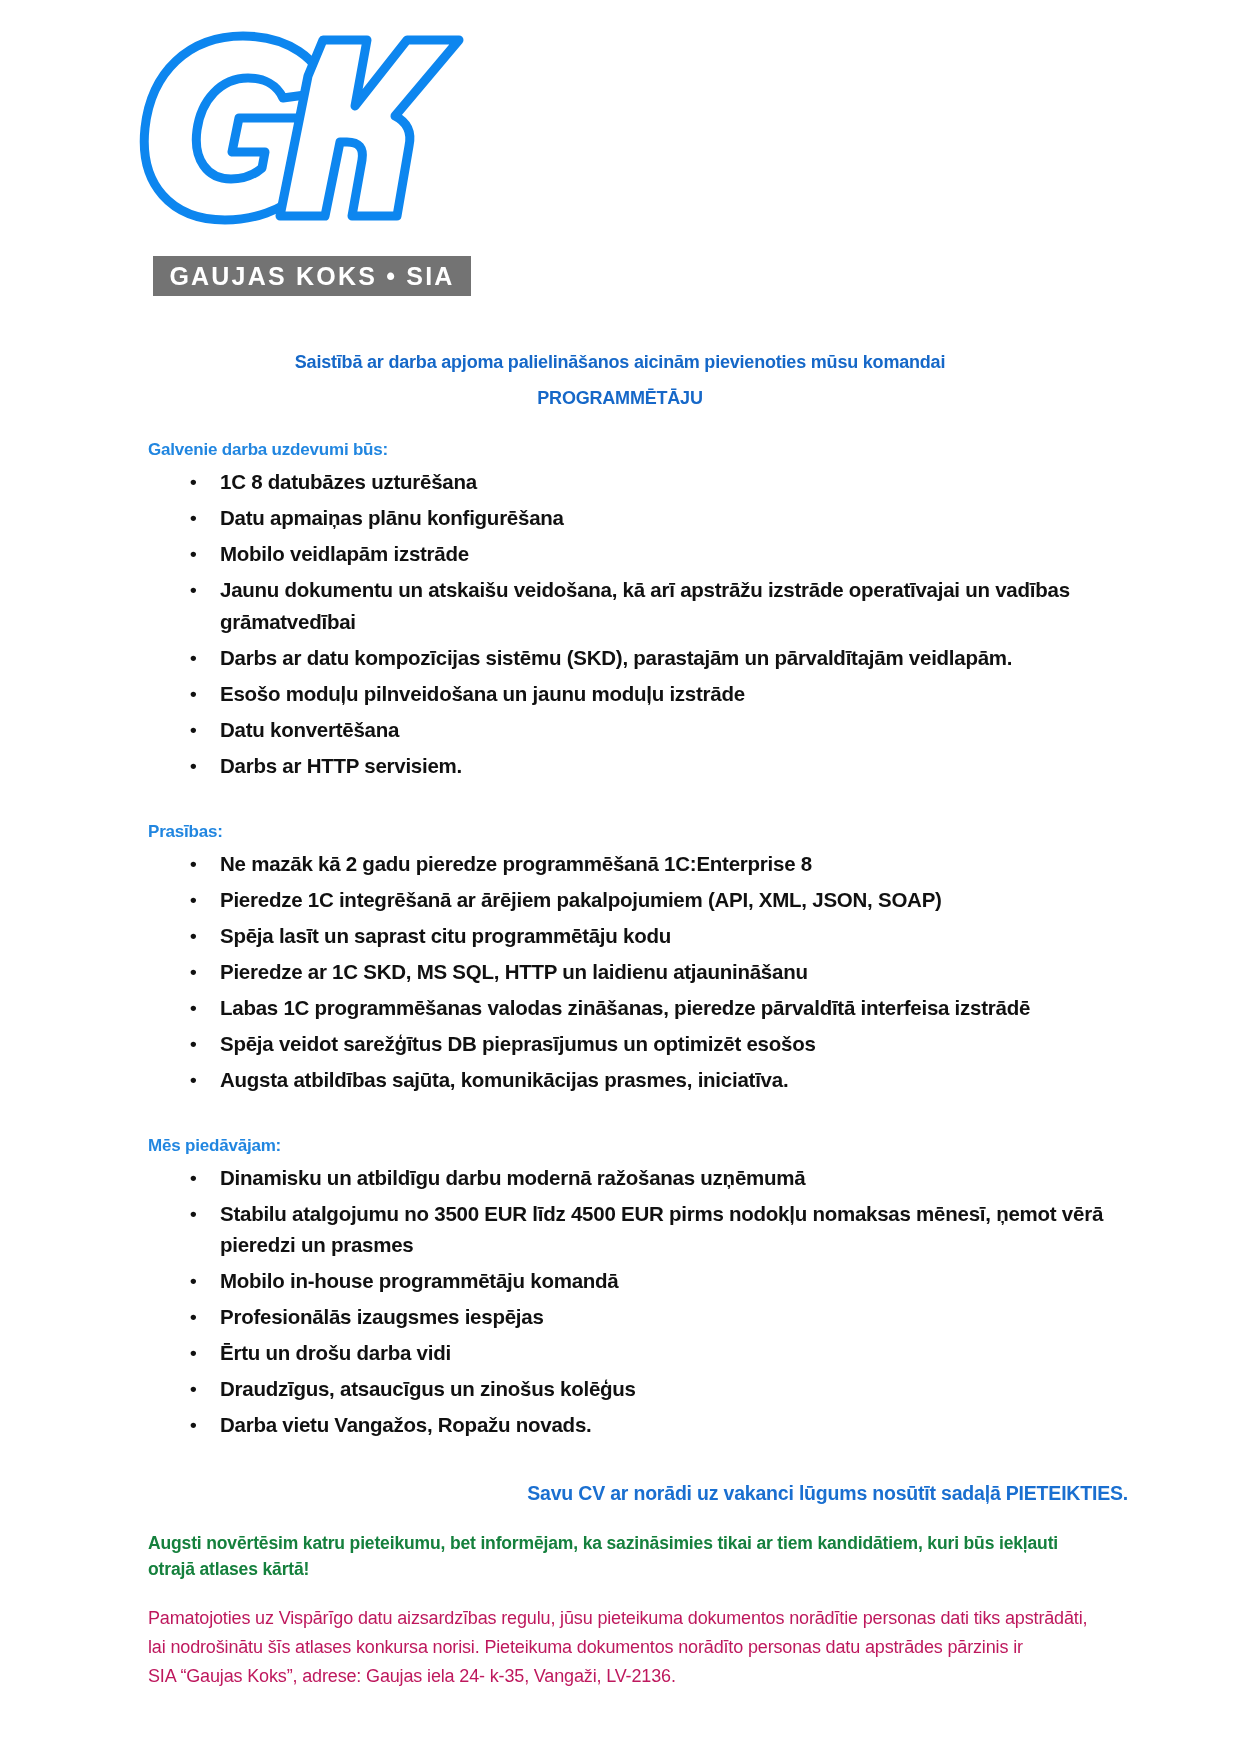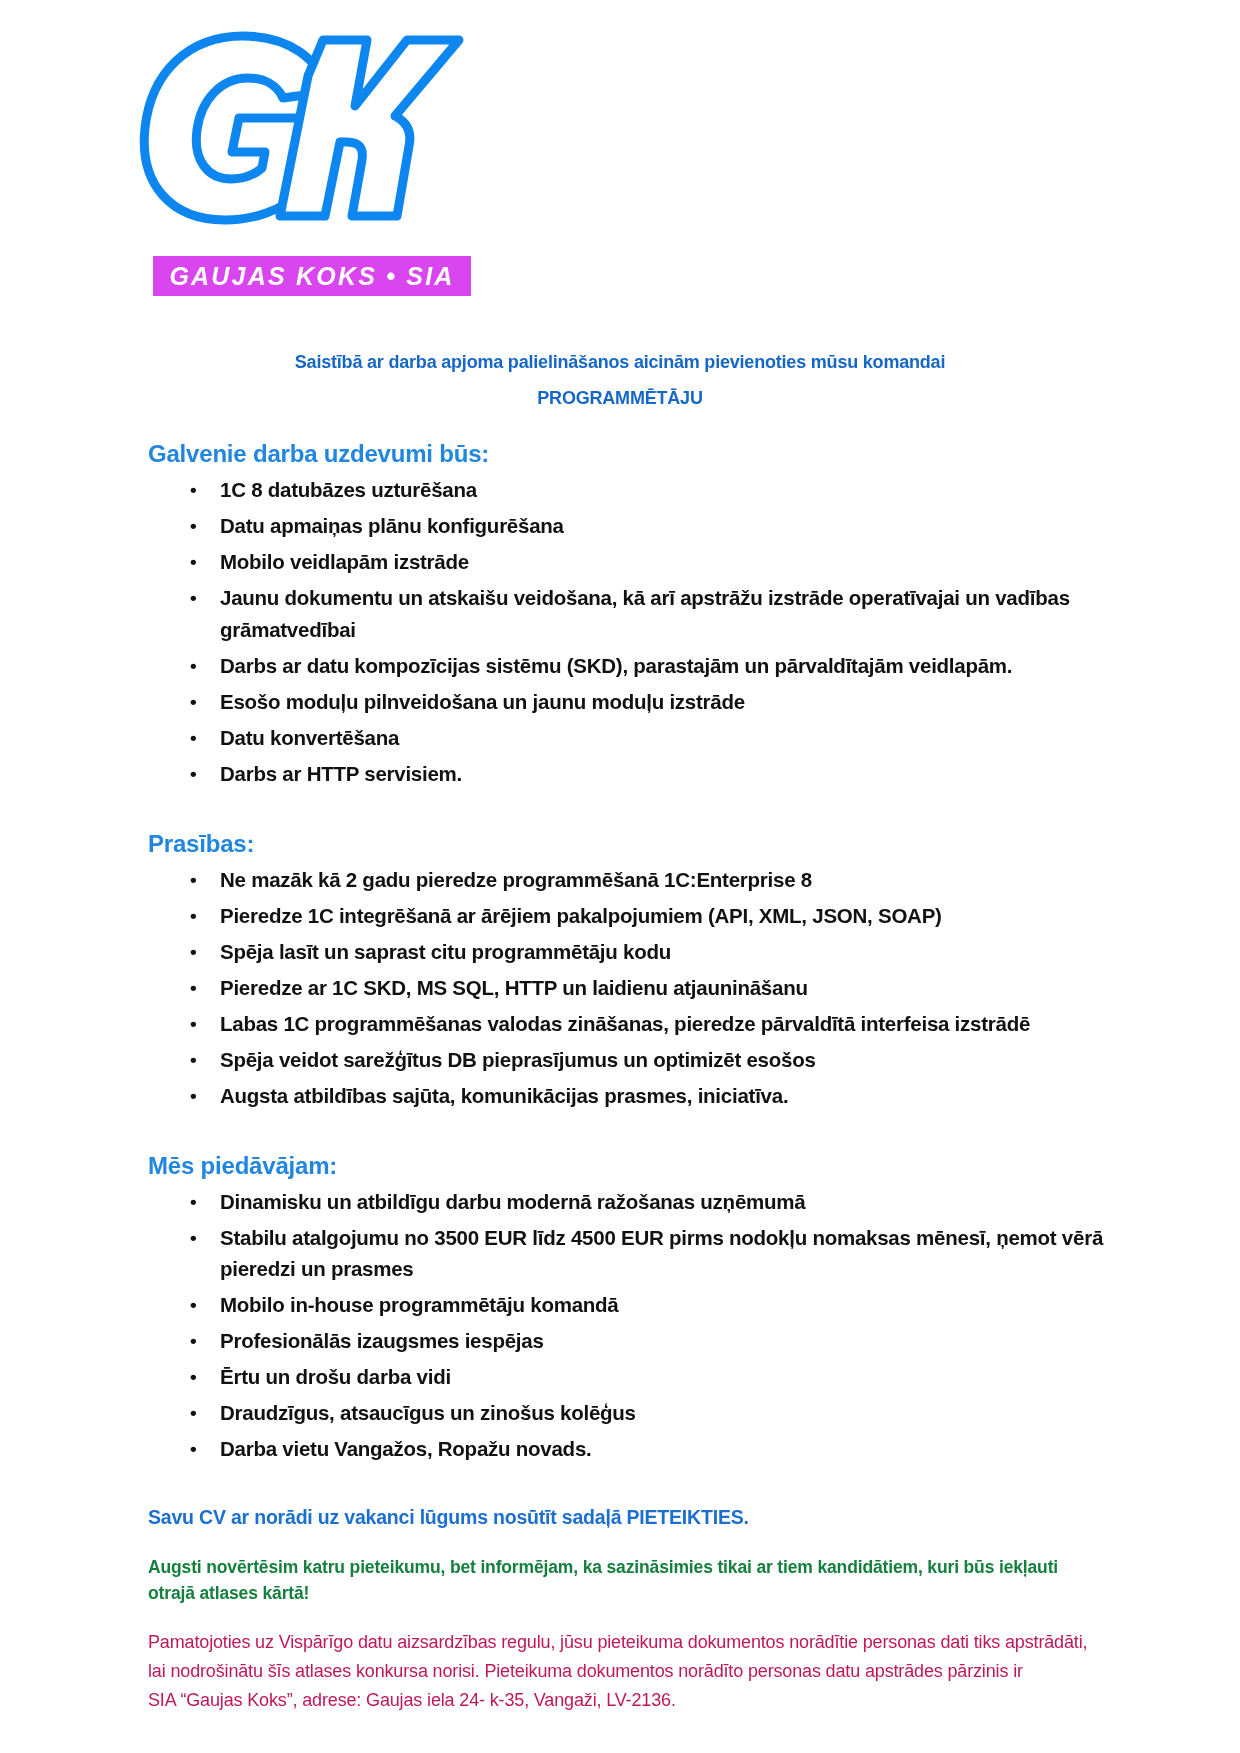--- a/index.html
+++ b/index.html
@@ -38,25 +38,24 @@
     top: 0;
     width: 340px;
     height: 200px;
   }
   .logo-banner {
     position: absolute;
     left: 22px;
     top: 228px;
     width: 318px;
     height: 40px;
-    background: #d946ef;
+    background: #737373;
     display: flex;
     align-items: center;
     justify-content: center;
-    font-style: italic;
   }
   .logo-banner-text {
     color: #ffffff;
     font-family: "Liberation Sans", sans-serif;
     font-weight: bold;
     font-size: 25px;
     letter-spacing: 2.2px;
     white-space: nowrap;
   }
 
@@ -84,21 +83,21 @@
     top: 440px;
     width: 980px;
   }
 
   .section {
     margin-bottom: 0;
   }
   .section-header {
     font-family: "Liberation Sans", sans-serif;
     font-weight: bold;
-    font-size: 24px;
+    font-size: 17px;
     color: #2186e0;
     margin: 0 0 6px 0;
     letter-spacing: -0.2px;
   }
   .section-gap {
     height: 36px;
   }
 
   ul.bullets {
     list-style: none;
@@ -128,20 +127,21 @@
 
   
   .cta-line {
     font-family: "Liberation Sans", sans-serif;
     font-weight: bold;
     font-size: 19.5px;
     line-height: 29px;
     color: #1a6fd0;
     margin: 0;
     letter-spacing: -0.2px;
+    text-align: right;
   }
   .note-block {
     font-family: Liberation Sans, sans-serif;
     font-weight: bold;
     font-size: 17.5px;
     line-height: 26px;
     color: #15803d;
     margin: 0;
     max-width: 930px;
     letter-spacing: -0.15px;

